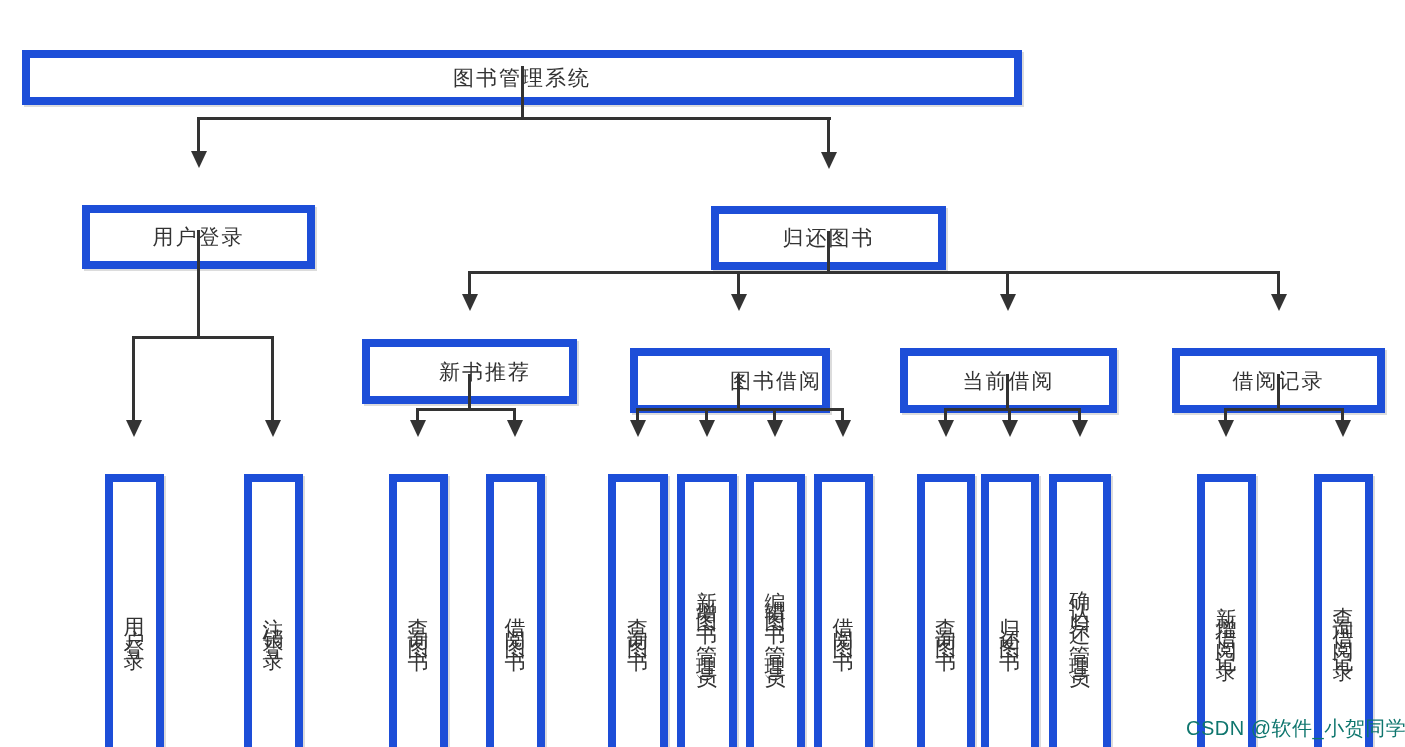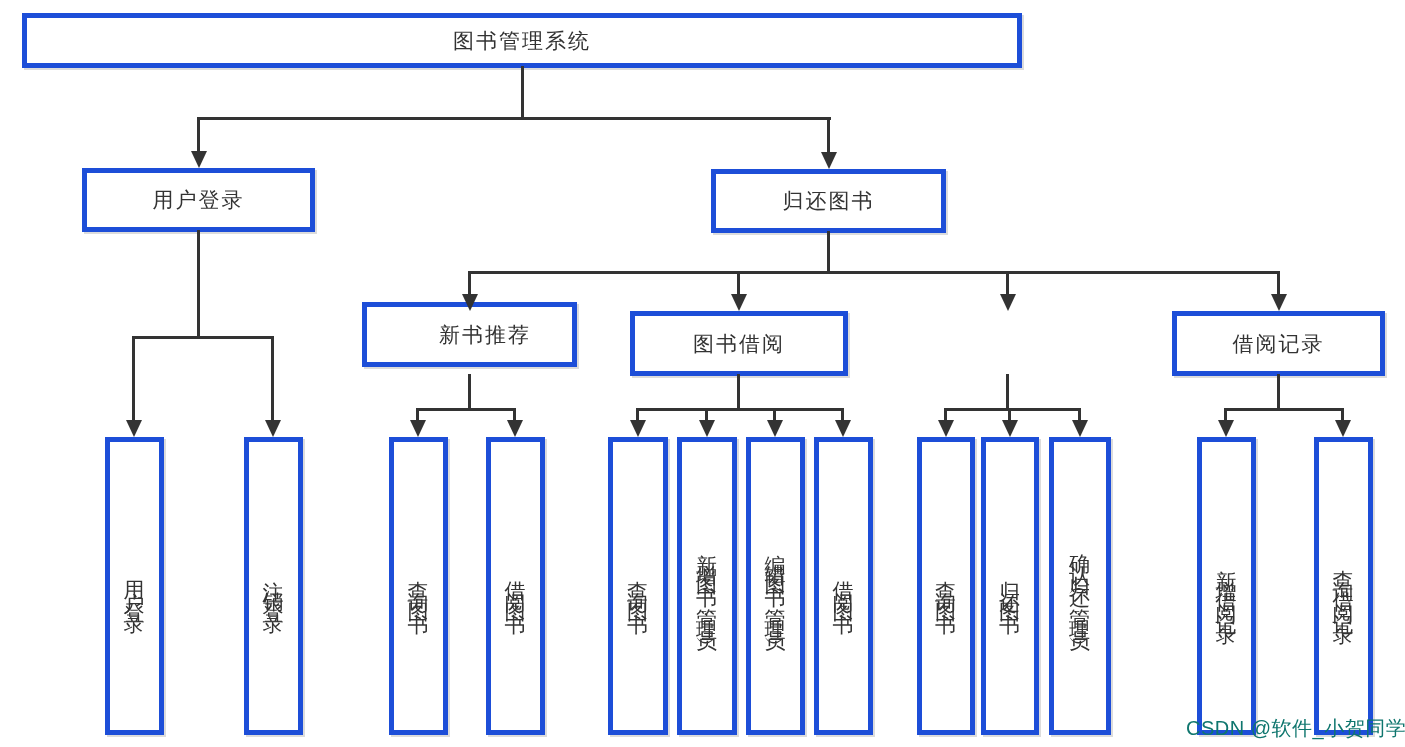--- a/index.html
+++ b/index.html
@@ -7,26 +7,27 @@
   #canvas {
     position: relative;
     width: 1405px;
     height: 747px;
     background: #ffffff;
     overflow: hidden;
   }
   .box {
     position: absolute;
     box-sizing: border-box;
-    border: 5px solid #1d4ed8;
+    border: 8px solid #1d4ed8;
     background: #ffffff;
     display: flex;
     align-items: center;
     justify-content: center;
     box-shadow: 2px 2px 0 rgba(130,130,130,0.28);
+    margin-top: 37px;
   }
   .hlabel {
     font-size: 21px;
     color: #333333;
     letter-spacing: 2px;
     white-space: nowrap;
   }
   .vlabel {
     writing-mode: vertical-rl;
     text-orientation: mixed;
@@ -68,22 +69,25 @@
   <div class="box" style="left:82px; top:168px; width:233px; height:64px;">
     <span class="hlabel">用户登录</span>
   </div>
   <div class="box" style="left:711px; top:169px; width:235px; height:64px;">
     <span class="hlabel">归还图书</span>
   </div>
 
   <div class="box" style="left:362px; top:302px; width:215px; height:65px;padding-left:31px;">
     <span class="hlabel">新书推荐</span>
   </div>
-  <div class="box" style="left:630px; top:311px; width:218px; height:65px;">
+  <div class="box" style="left:630px; top:311px; width:200px; height:65px;justify-content:flex-end;">
     <span class="hlabel">图书借阅</span>
+  </div>
+  <div class="box" style="left:900px; top:311px; width:217px; height:65px;">
+    <span class="hlabel">当前借阅</span>
   </div>
   <div class="box" style="left:1172px; top:311px; width:213px; height:65px;">
     <span class="hlabel">借阅记录</span>
   </div>
 
   <div class="box" style="left:105px; top:437px; width:59px; height:298px;">
     <span class="vlabel">用户登录</span>
   </div>
   <div class="box" style="left:244px; top:437px; width:59px; height:298px;">
     <span class="vlabel">注销登录</span>

